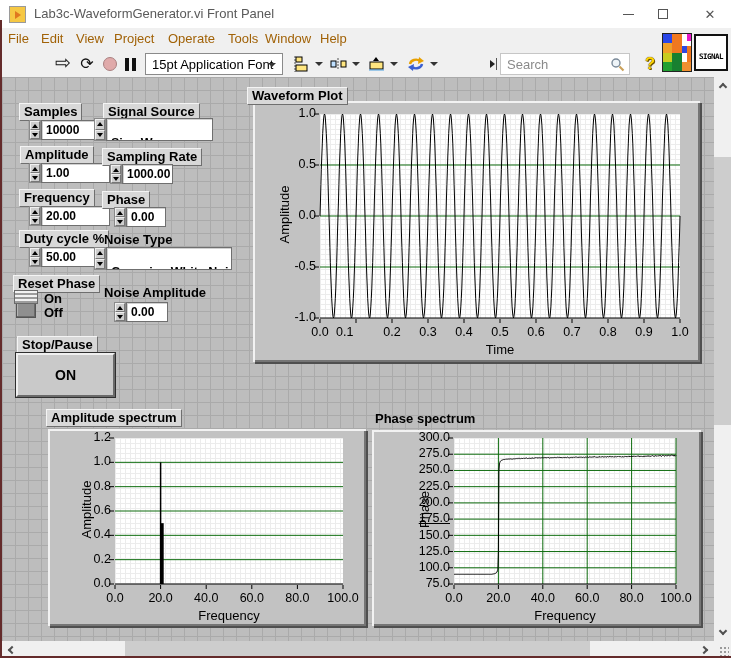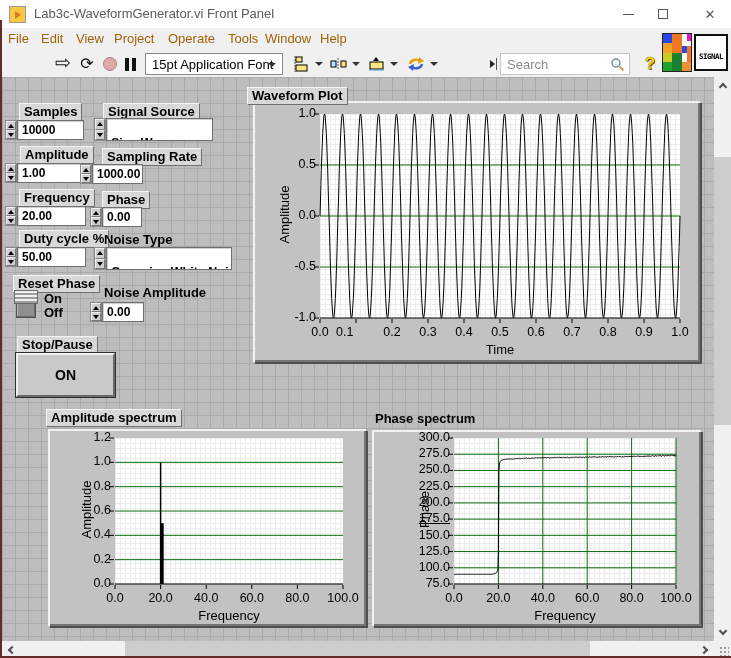--- a/index.html
+++ b/index.html
@@ -54,21 +54,21 @@
      background-size:13px 13px;}
   .edge-left{position:absolute;left:0;top:20px;width:2px;height:638px;background:#642b2b;z-index:50;}
   .edge-bottom{position:absolute;left:0;top:656px;width:731px;height:2px;background:#642b2b;z-index:50;}
 
   
   .panel-label{position:absolute;background:#d8d8d8;border:1px solid;border-color:#f4f4f4 #6f6f6f #6f6f6f #f4f4f4;
       font-size:13px;font-weight:bold;color:#000;line-height:14px;padding:1px 4px;white-space:nowrap;z-index:5;}
   .free-label{position:absolute;font-size:13px;font-weight:bold;color:#000;white-space:nowrap;z-index:5;}
 
   
-  .num-ctl{position:absolute;display:flex;height:20px;z-index:5;}
+  .num-ctl{position:absolute;display:flex;height:20px;z-index:5;margin-left:24px;}
   .ring-ctl{position:absolute;display:flex;height:23px;z-index:5;}
   .spin{width:12px;display:flex;flex-direction:column;background:#cfcfcf;border:1px solid #8a8a8a;flex:none;}
   .sbtn{flex:1;display:flex;align-items:center;justify-content:center;
         border:1px solid;border-color:#f0f0f0 #777 #777 #f0f0f0;}
   .tri-up{width:0;height:0;border-left:3px solid transparent;border-right:3px solid transparent;border-bottom:4px solid #000;}
   .tri-down{width:0;height:0;border-left:3px solid transparent;border-right:3px solid transparent;border-top:4px solid #000;}
   .val-field{flex:1;background:#fff;border:1px solid #6f6f6f;box-shadow:inset 1px 1px 0 rgba(0,0,0,.18);
       font-size:12px;font-weight:bold;color:#000;padding:2px 4px;white-space:nowrap;overflow:hidden;}
   .ring-ctl .val-field{font-size:12.5px;padding-top:17px;}
 
@@ -301,21 +301,21 @@
           <div class="tri-up"></div>
         </div>
         <div class="sbtn">
           <div class="tri-down"></div>
         </div>
       </div>
     <div class="val-field">Sine Wave</div>
     </div>
 
   <div class="panel-label" style="left:102px;top:148px">Sampling Rate</div>
-  <div class="num-ctl" style="left:80px;top:164px;width:63px">
+  <div class="num-ctl" style="left:86px;top:164px;width:63px">
     <div class="spin">
       <div class="sbtn">
           <div class="tri-up"></div>
         </div>
         <div class="sbtn">
           <div class="tri-down"></div>
         </div>
       </div>
     <div class="val-field">1000.00</div>
     </div>

